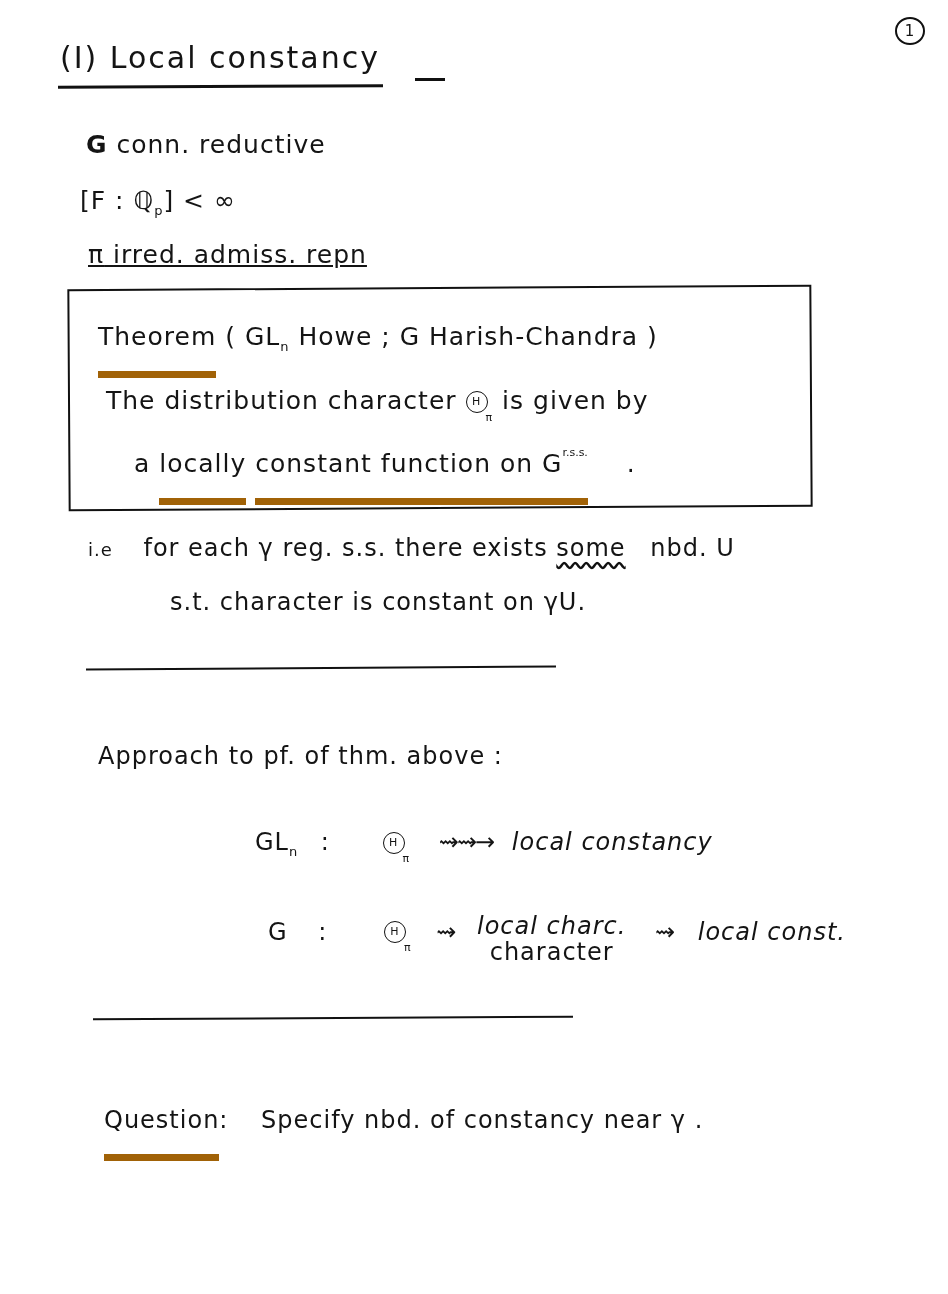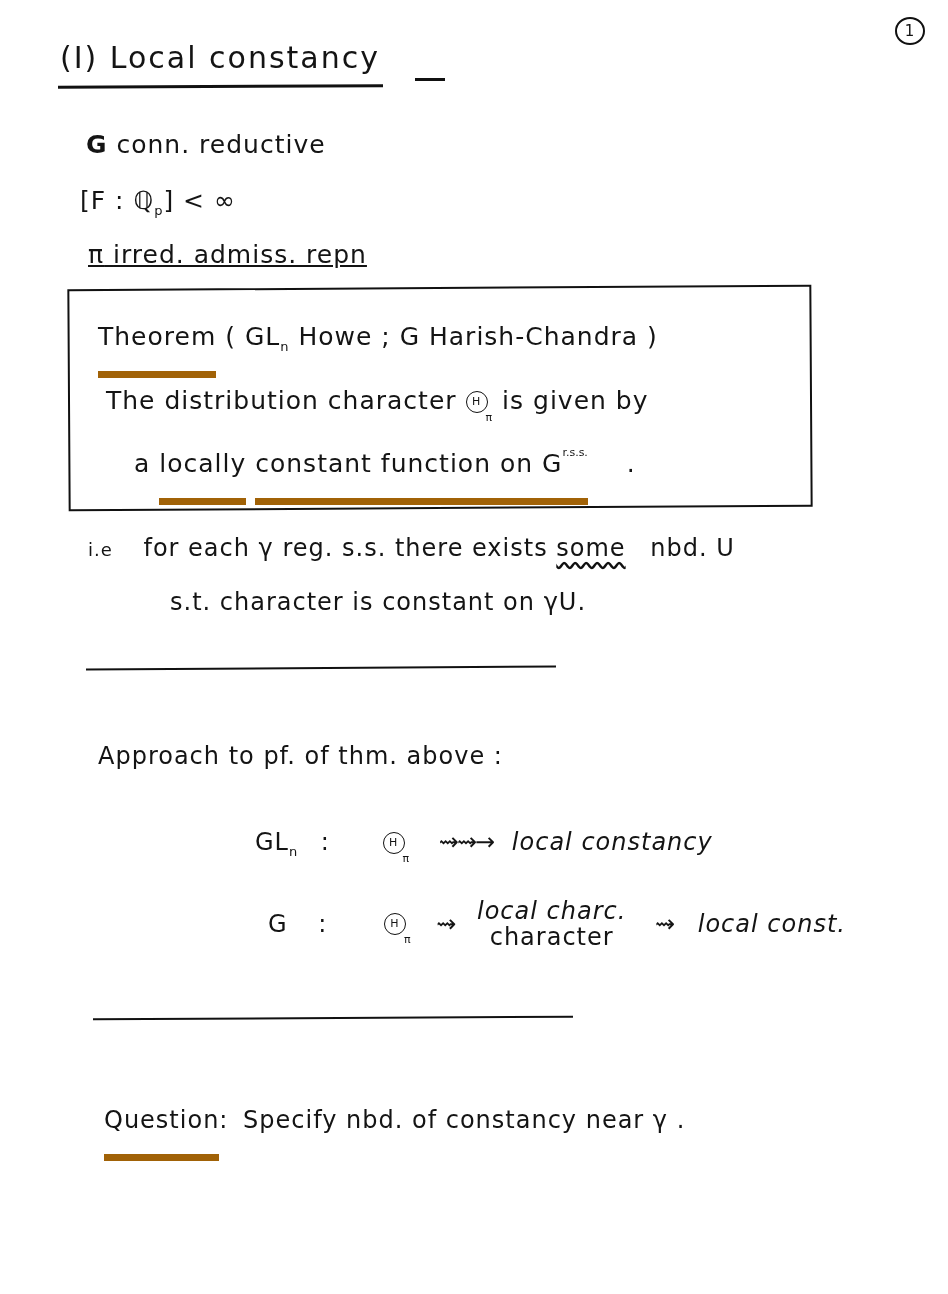--- a/index.html
+++ b/index.html
@@ -27,21 +27,21 @@
     .sq { text-decoration: underline wavy #111; text-underline-offset: 6px; }
     .theta {
       display: inline-block; width: 20px; height: 20px; border: 1.8px solid #111; border-radius: 50%;
       font-size: 11px; text-align: center; line-height: 20px; vertical-align: middle; position: relative;
     }
     .theta-sub { font-size: 11px; vertical-align: -12px; margin-left: -2px; }
     sup.sup { font-size: 11px; vertical-align: 16px; letter-spacing: 0; }
     sub.sub { font-size: 13px; }
     .body-line { font-size: 24px; }
     .arrow { font-size: 24px; letter-spacing: -2px; }
-    .stack { display: inline-block; text-align: center; line-height: 26px; vertical-align: middle; font-size: 24px; }
+    .stack { display: inline-block; text-align: center; line-height: 26px; vertical-align: middle; font-size: 24px; margin-top: 15px; }
   </style>
 </head>
 <body>
 
 <div class="abs page-num hand">1</div>
 
 <div class="abs title hand">(I) Local constancy</div>
 <div class="abs title-rule"></div>
 <div class="abs title-rule2"></div>
 
@@ -104,14 +104,14 @@
     <span style="display:block;">character</span>
   </span>
   <span class="arrow" style="margin:0 10px 0 20px; vertical-align:middle;">⇝</span>
   <span style="font-style:italic; vertical-align:middle;margin-left:6px;">local const.</span>
 </div>
 
 <div class="abs rule" style="left:93px; top:1017px; width:480px; transform:rotate(-0.3deg);"></div>
 
 <div class="abs body-line hand" style="left:104px; top:1106px;">
   <span class="ul">Question</span><span>:</span>
-  <span style="margin-left:6px;text-align:right;">Specify nbd. of constancy near γ .</span>
+  <span style="margin-left:24px;text-align:right;">Specify nbd. of constancy near γ .</span>
 </div>
 
 </body></html>

